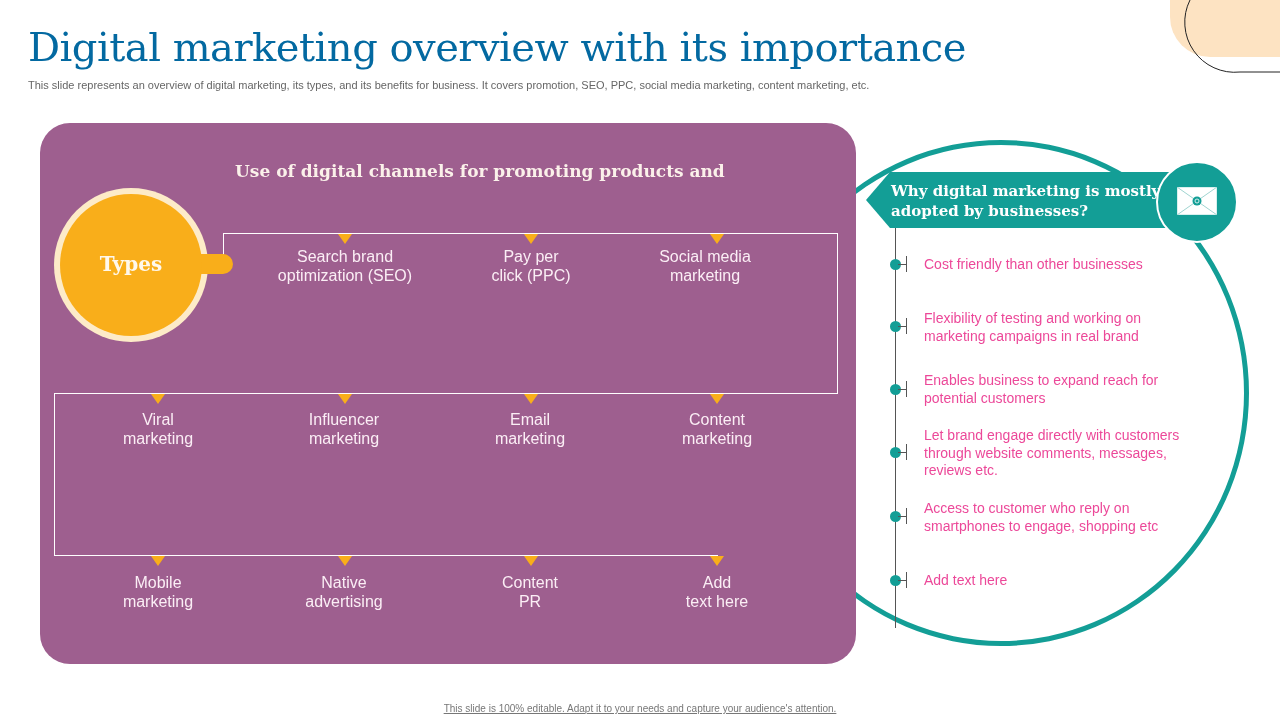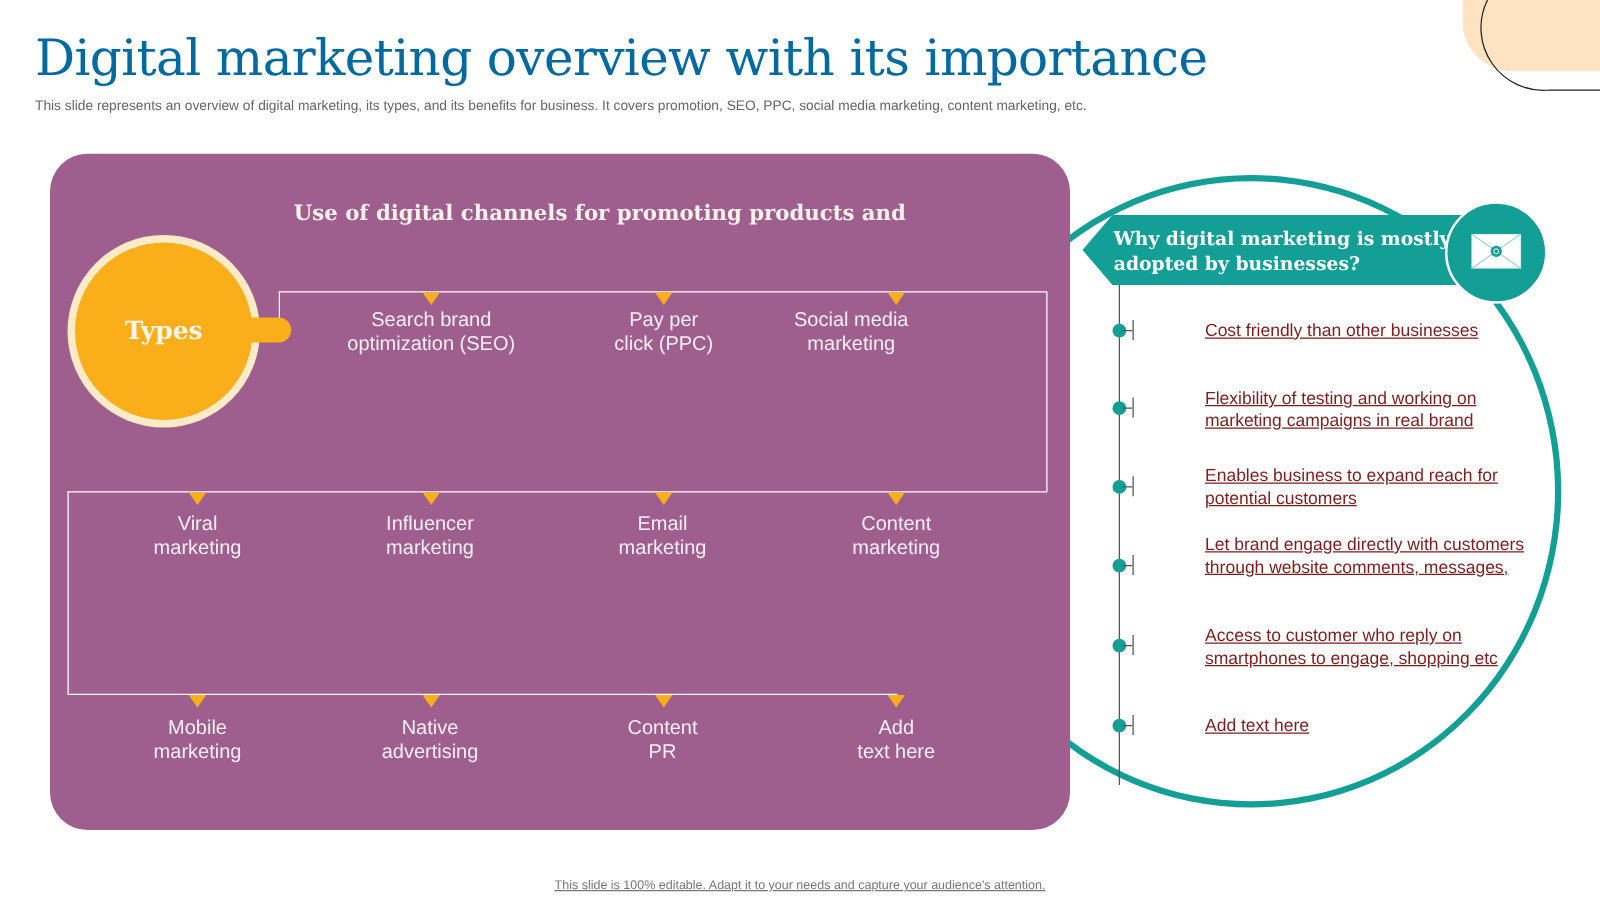--- a/index.html
+++ b/index.html
@@ -19,21 +19,21 @@
   .tri { width:0; height:0; border-left:7px solid transparent; border-right:7px solid transparent; border-top:10px solid #f9ae1a; }
   .item { width:170px; text-align:center; font-size:16px; line-height:19px; color:#fbeef5; }
   .teal-ring { left:753px; top:140px; width:496px; height:506px; border-radius:50%; border:5px solid #139e96; box-sizing:border-box; }
   .banner { left:866px; top:172px; width:320px; height:56px; }
   .banner-text { left:891px; top:181px; width:280px; font-family:"DejaVu Serif", serif; font-weight:bold; font-size:15px; line-height:20px; color:#ffffff; }
   .mail-circle { left:1156px; top:161px; width:82px; height:82px; border-radius:50%; background:#139e96; border:2px solid #ffffff; box-sizing:border-box; }
   .vline { left:895px; top:228px; width:1px; height:400px; background:#555; }
   .bullet-dot { width:11px; height:11px; border-radius:50%; background:#139e96; }
   .bullet-tick { width:8px; height:1px; background:#555; }
   .bullet-bar { width:1px; height:16px; background:#555; }
-  .bullet-text { left:964px; width:290px; font-size:14px; line-height:17.5px; color:#7f1d1d;text-decoration:underline; }
+  .bullet-text { left:924px; width:290px; font-size:14px; line-height:17.5px; color:#ec4899; }
 </style>
 </head>
 <body>
 
 <svg class="abs deco" width="110" height="75" viewBox="0 0 110 75">
   <path d="M0,0 L110,0 L110,57 L40,57 A40,40 0 0 1 0,17 Z" fill="#fde3c2"></path>
   <path d="M20,0 A50,50 0 0 0 70,72 L110,72" fill="none" stroke="#222" stroke-width="1"></path>
 </svg>
 
 <div class="abs title">Digital marketing overview with its importance</div>
@@ -63,21 +63,21 @@
 <div class="abs tri" style="left:524px; top:234px;"></div>
 <div class="abs tri" style="left:710px; top:234px;"></div>
 <div class="abs item" style="left:260px; top:247px;">
   <div>Search brand</div>
   <div>optimization (SEO)</div>
 </div>
 <div class="abs item" style="left:446px; top:247px;">
   <div>Pay per</div>
   <div>click (PPC)</div>
 </div>
-<div class="abs item" style="left:596px; top:247px;">
+<div class="abs item" style="left:620px; top:247px;">
   <div>Social media</div>
   <div>marketing</div>
 </div>
 
 <div class="abs tri" style="left:151px; top:394px;"></div>
 <div class="abs tri" style="left:338px; top:394px;"></div>
 <div class="abs tri" style="left:524px; top:394px;"></div>
 <div class="abs tri" style="left:710px; top:394px;"></div>
 <div class="abs item" style="left:73px; top:410px;">
   <div>Viral</div>
@@ -173,20 +173,21 @@
   <div>Flexibility  of testing and working on</div>
   <div>marketing campaigns in real brand</div>
 </div>
 <div class="abs bullet-text" style="top:372px;">
   <div>Enables business to expand reach for</div>
   <div>potential customers</div>
 </div>
 <div class="abs bullet-text" style="top:427px;">
   <div>Let brand engage directly with customers</div>
   <div>through website comments, messages,</div>
+  <div>reviews etc.</div>
 </div>
 <div class="abs bullet-text" style="top:500px;">
   <div>Access to customer who reply on</div>
   <div>smartphones to engage, shopping etc</div>
 </div>
 <div class="abs bullet-text" style="top:572px;">
   <div>Add text here</div>
 </div>
 
 <div class="abs footer">This slide is 100% editable. Adapt it to your needs and capture your audience's attention.</div>

